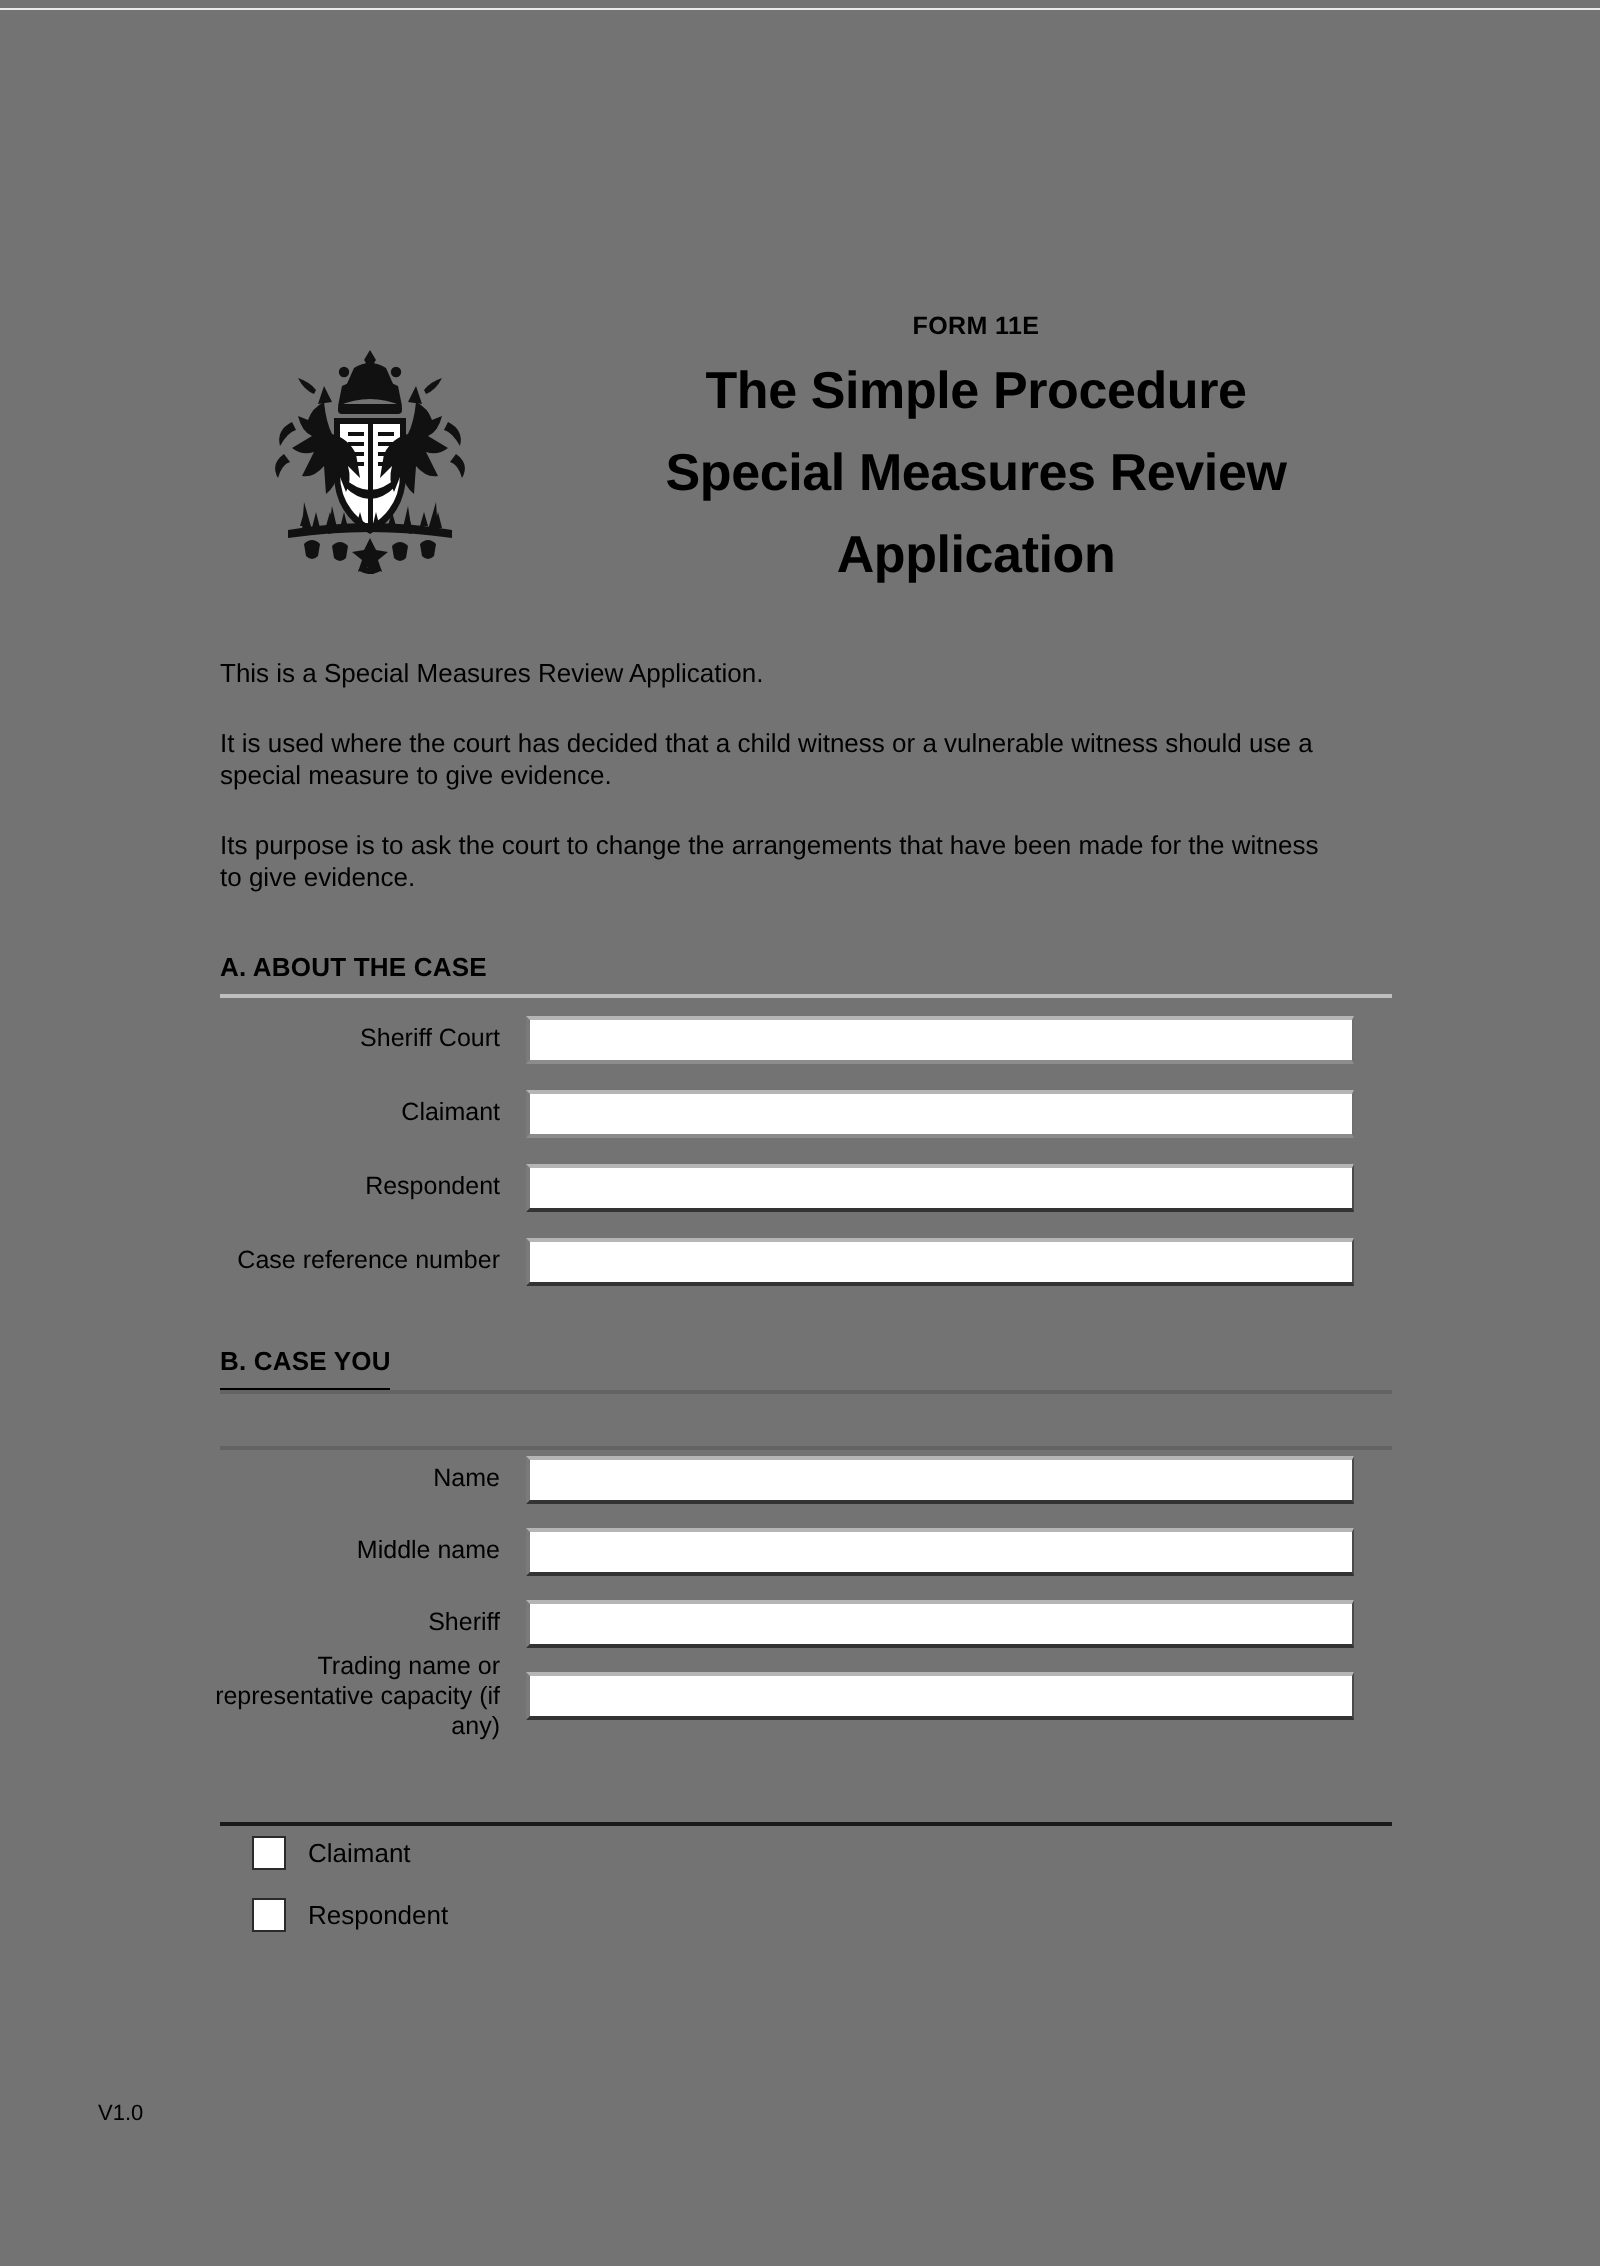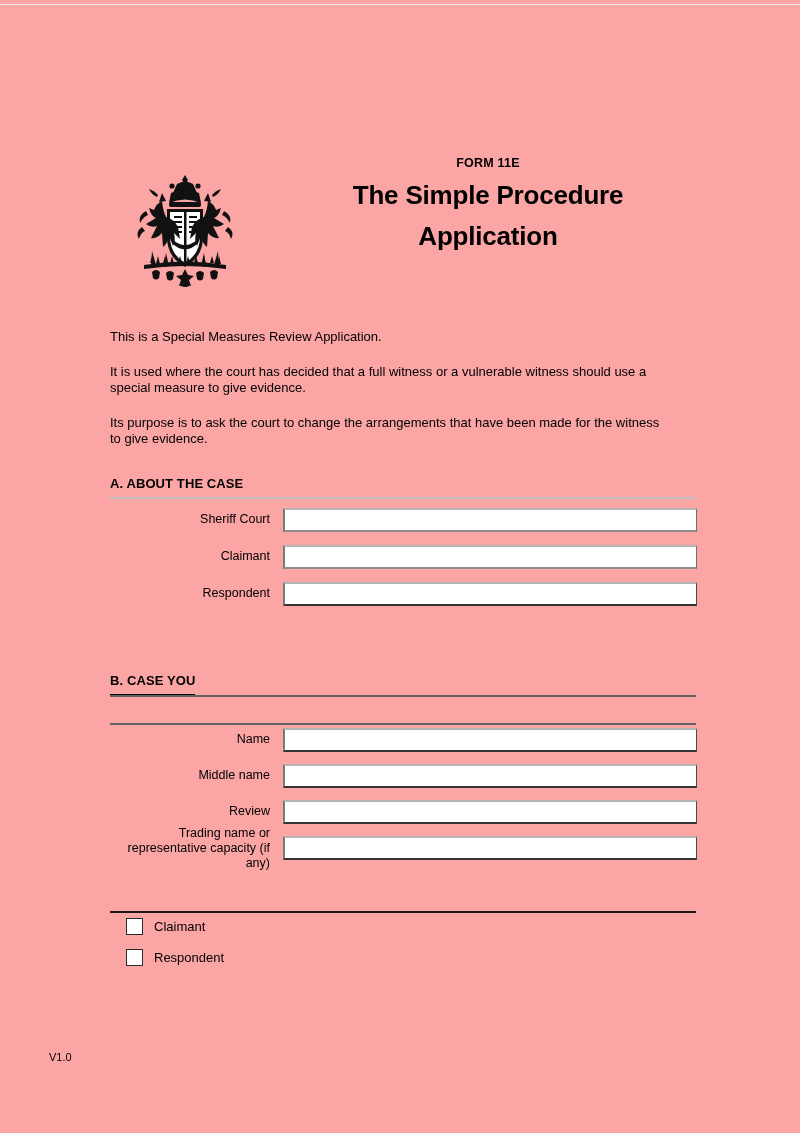--- a/index.html
+++ b/index.html
@@ -24,21 +24,21 @@
     height: 1px;
     background: #ebebeb;
   }
 
   .sheet {
     position: absolute;
     top: 0;
     left: 0;
     width: 800px;
     height: 1133px;
-    background: #fca5a5;
+    background: #737373;
   }
 
   
   .header {
     position: absolute;
     top: 155px;
     left: 108px;
     width: 590px;
     height: 150px;
   }
@@ -124,21 +124,21 @@
     position: absolute;
     left: 110px;
     width: 586px;
     font-size: 13px;
     line-height: 17px;
   }
 
   
   .field-row {
     position: absolute;
-    left: 112px;
+    left: 92px;
     width: 587px;
     height: 36px;
   }
   .field-label {
     position: absolute;
     right: 429px;
     top: 0;
     width: 152px;
     text-align: right;
     font-size: 12.5px;
@@ -278,65 +278,70 @@
           <path d="M63 98 l3 6 6 1 -5 4 2 6 -6 -3 -6 3 2 -6 -5 -4 6 -1z"></path>
           <path d="M62 110 h3 v6 h-3z"></path>
           <path d="M57 114 q6 -3 12 0 q-6 4 -12 0z"></path>
         </g>
       </svg>
     </div>
 
     <div class="title-block">
       <div class="form-no">FORM 11E</div>
       <div class="form-title">The Simple Procedure</div>
+      <div class="form-title">Special Measures Review</div>
       <div class="form-title">Application</div>
     </div>
   </div>
 
   <div class="intro">
     <p>This is a Special Measures Review Application.</p>
-    <p>It is used where the court has decided that a full witness or a vulnerable witness should use a special measure to give evidence.</p>
+    <p>It is used where the court has decided that a child witness or a vulnerable witness should use a special measure to give evidence.</p>
     <p>Its purpose is to ask the court to change the arrangements that have been made for the witness to give evidence.</p>
   </div>
 
   <div class="section-head" style="top:476px;">
     <span class="label-text">A. ABOUT THE CASE</span>
   </div>
   <div class="rule-grey" style="top:497px;"></div>
 
   <div class="field-row" style="top:508px;">
     <div class="field-label single">Sheriff Court</div>
     <div class="field-box"></div>
   </div>
   <div class="field-row" style="top:545px;">
     <div class="field-label single">Claimant</div>
     <div class="field-box"></div>
   </div>
   <div class="field-row" style="top:582px;">
     <div class="field-label single">Respondent</div>
     <div class="field-box dark-bottom"></div>
   </div>
+  <div class="field-row" style="top:619px;">
+    <div class="field-label single">Case reference number</div>
+    <div class="field-box dark-bottom"></div>
+  </div>
 
   <div class="section-head" style="top:673px;">
     <span class="label-text">B. CASE YOU</span>
   </div>
   <div class="rule-dark" style="top:695px;"></div>
 
   <div class="rule-dark" style="top:723px;"></div>
 
   <div class="field-row" style="top:728px;">
     <div class="field-label single">Name</div>
     <div class="field-box dark-bottom"></div>
   </div>
   <div class="field-row" style="top:764px;">
     <div class="field-label single">Middle name</div>
     <div class="field-box dark-bottom"></div>
   </div>
   <div class="field-row" style="top:800px;">
-    <div class="field-label single">Review</div>
+    <div class="field-label single">Sheriff</div>
     <div class="field-box dark-bottom"></div>
   </div>
   <div class="field-row" style="top:836px;">
     <div class="field-label multi">Trading name or representative capacity (if any)</div>
     <div class="field-box dark-bottom"></div>
   </div>
 
   <div class="rule-black" style="top:911px;"></div>
 
   <div class="checkbox-row" style="top:918px;">

